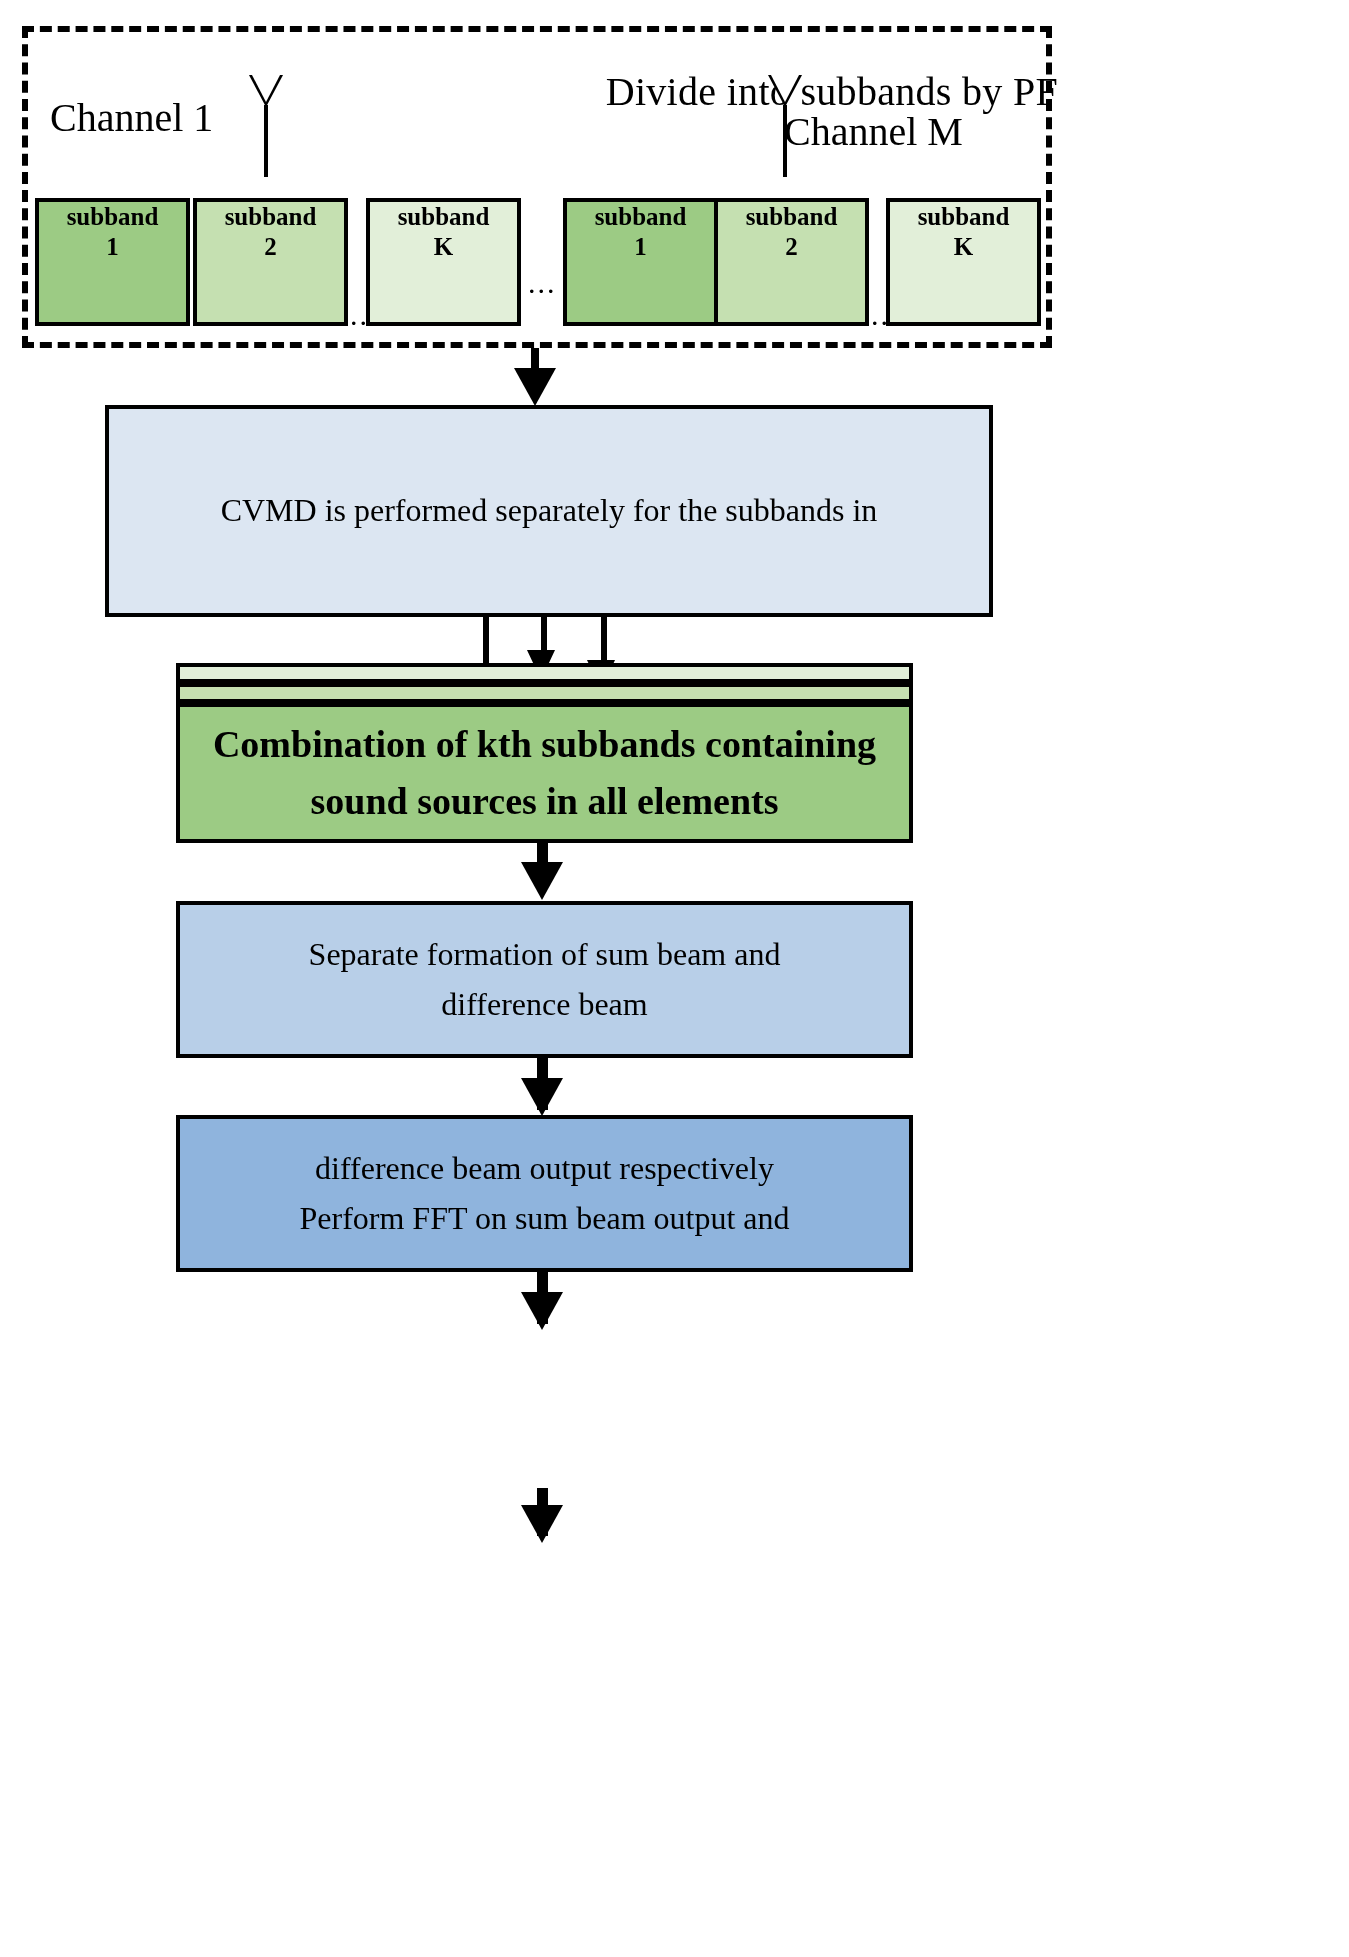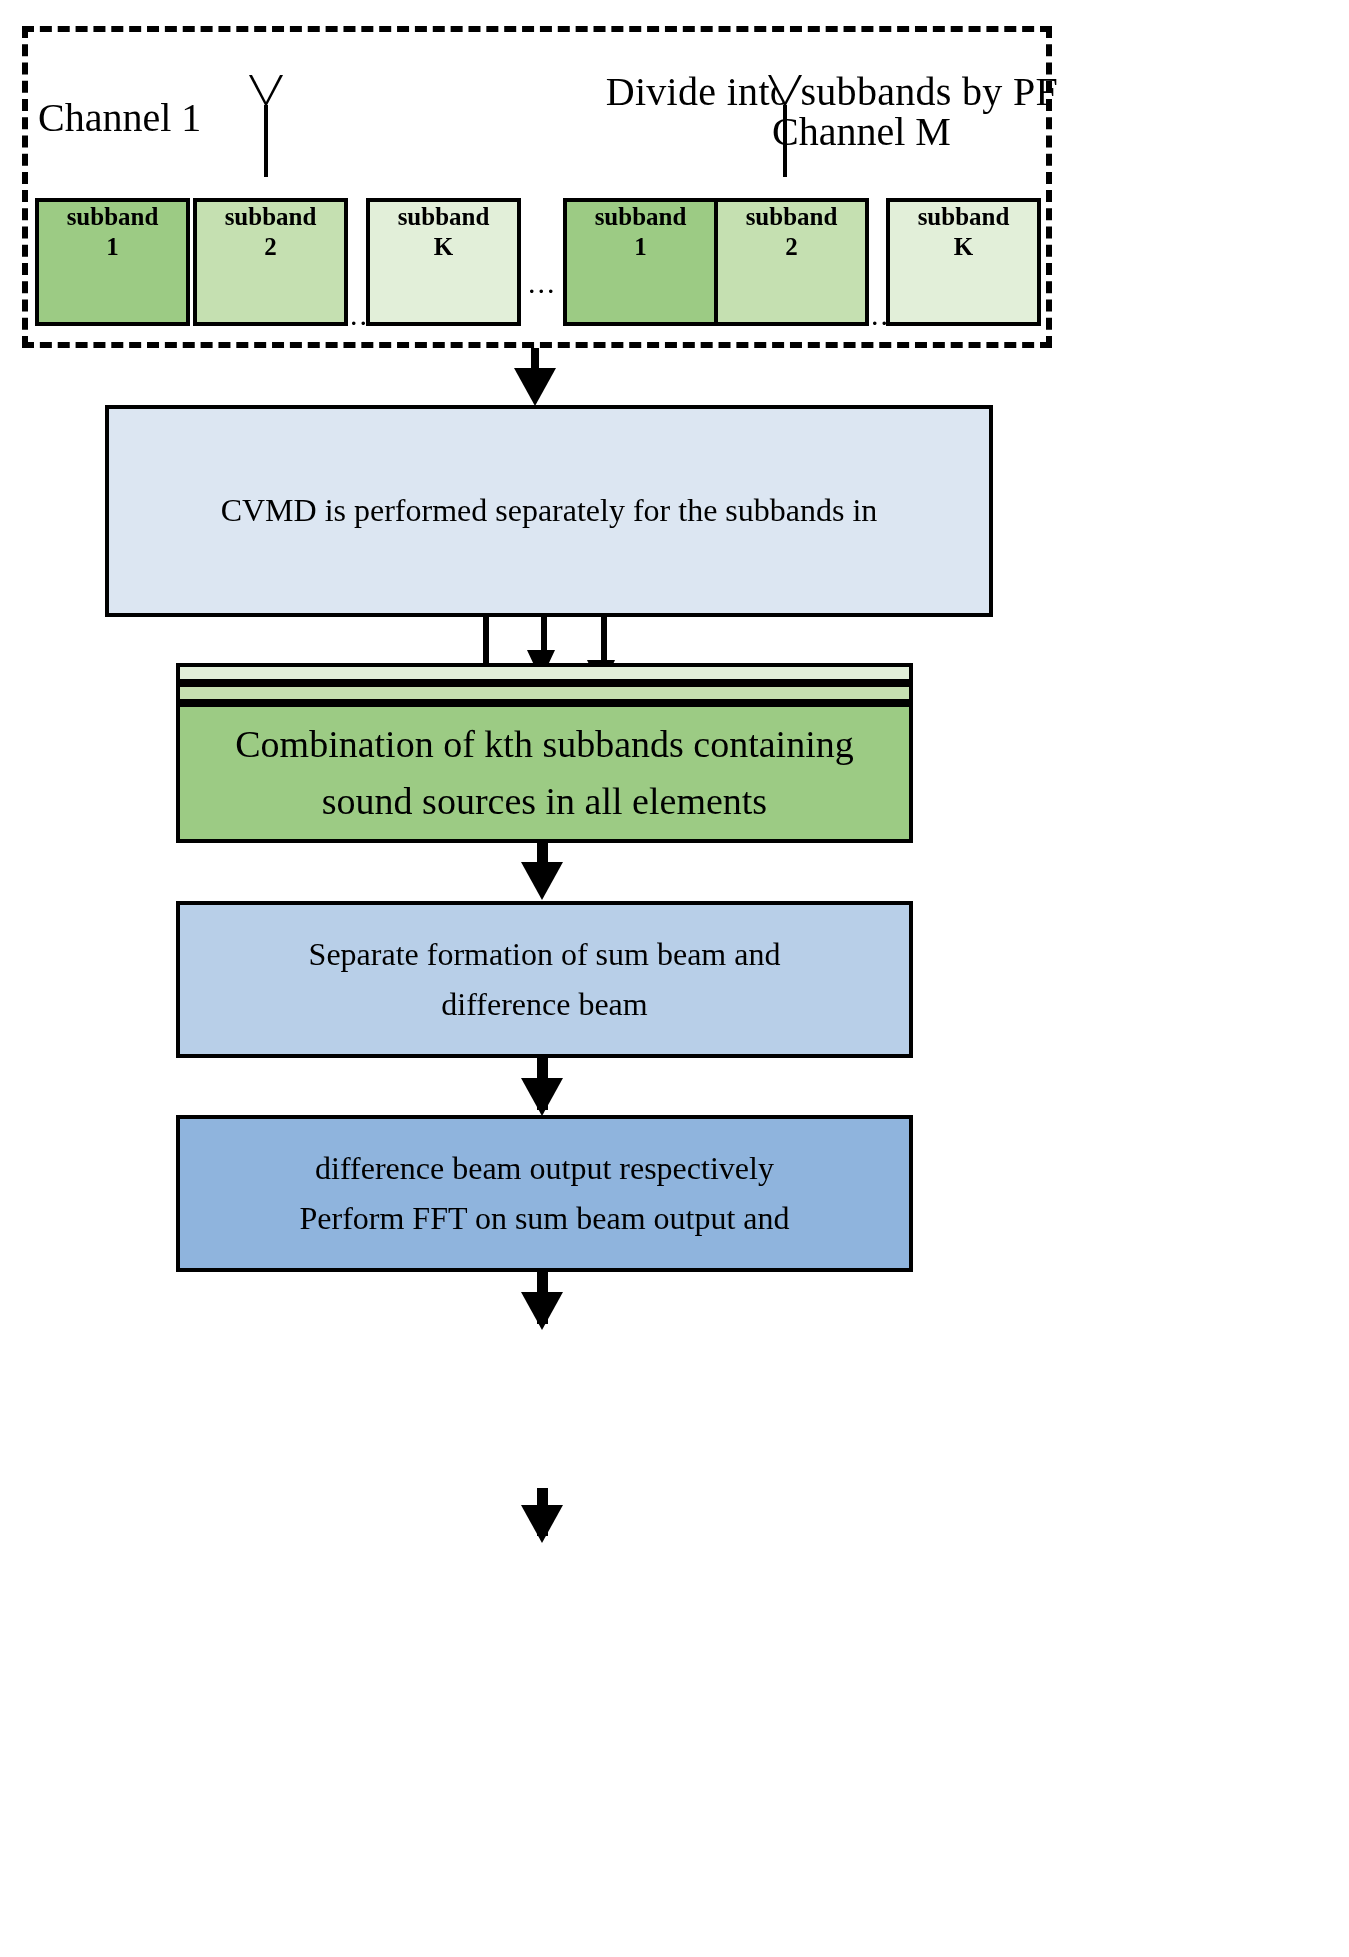--- a/index.html
+++ b/index.html
@@ -37,20 +37,21 @@
     text-align: right;
     font-size: 40px;
     line-height: 1;
     letter-spacing: 0.3px;
   }
   .channel-label {
     position: absolute;
     font-size: 40px;
     line-height: 1;
     white-space: nowrap;
+    margin-left: 12px;
   }
   .channel-label.ch1 { left: 38px; top: 98px; }
   .channel-label.chm { left: 772px; top: 112px; }
 
   
   .antenna {
     position: absolute;
     width: 34px;
     height: 100px;
   }
@@ -141,21 +142,21 @@
     font-size: 32px;
     line-height: 1.55;
     padding: 0 18px;
   }
   .pbox.blue1 { background: #dce6f2; }
   .pbox.blue2 { background: #b8cfe8; }
   .pbox.blue3 { background: #8fb4dd; }
   .pbox.blue4 { background: #8396ce; }
   .pbox.green-main {
     background: #9ccb84;
-    font-weight: normal;
+    font-weight: bold;
     font-size: 38px;
     line-height: 1.5;
   }
   .stack-layer {
     position: absolute;
     box-sizing: border-box;
     border: 4px solid #000000;
   }
   .stack-layer.l-top { background: #e2efd9; }
   .stack-layer.l-mid { background: #c5e0b1; }

